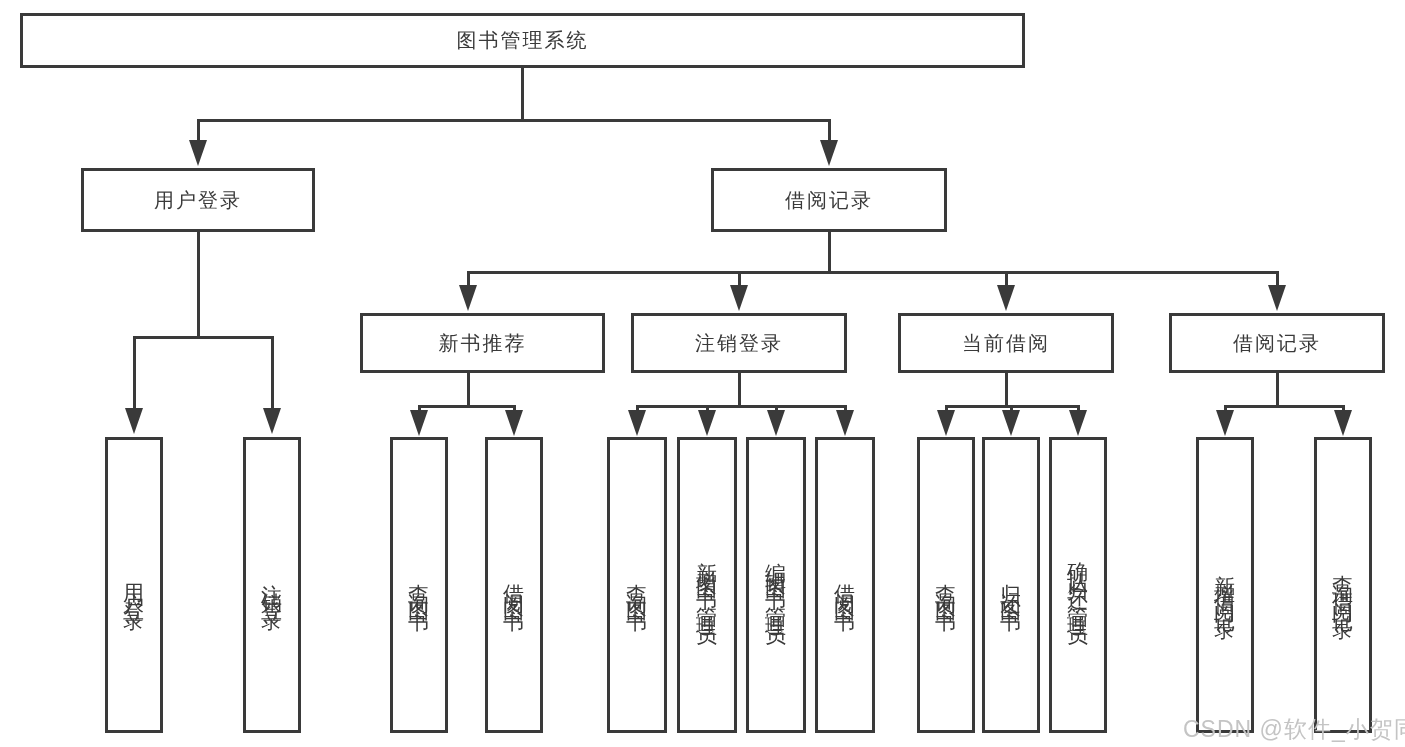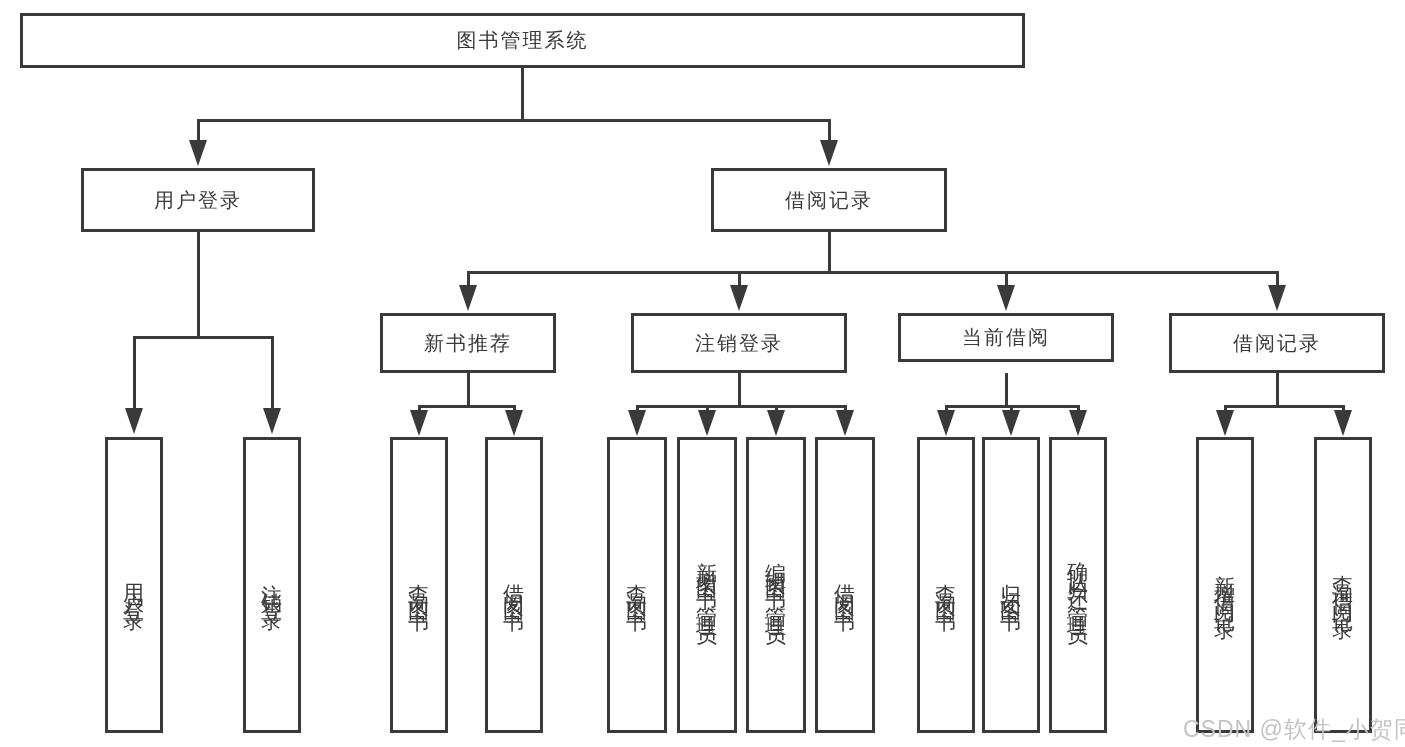--- a/index.html
+++ b/index.html
@@ -37,23 +37,23 @@
 </head>
 <body>
 
 <div id="canvas">
 
   <div class="box h" style="left:20px;top:13px;width:1005px;height:55px">图书管理系统</div>
 
   <div class="box h" style="left:81px;top:168px;width:234px;height:64px">用户登录</div>
   <div class="box h" style="left:711px;top:168px;width:236px;height:64px">借阅记录</div>
 
-  <div class="box h" style="left:380px;top:313px;width:176px;height:60px">新书推荐</div>
+  <div class="box h" style="left:360px;top:313px;width:245px;height:60px">新书推荐</div>
   <div class="box h" style="left:631px;top:313px;width:216px;height:60px">注销登录</div>
-  <div class="box h" style="left:898px;top:313px;width:216px;height:49px">当前借阅</div>
+  <div class="box h" style="left:898px;top:313px;width:216px;height:60px">当前借阅</div>
   <div class="box h" style="left:1169px;top:313px;width:216px;height:60px">借阅记录</div>
 
   <div class="box v" style="left:105px;top:437px;width:58px;height:296px">用户登录</div>
   <div class="box v" style="left:243px;top:437px;width:58px;height:296px">注销登录</div>
 
   <div class="box v" style="left:390px;top:437px;width:58px;height:296px">查询图书</div>
   <div class="box v" style="left:485px;top:437px;width:58px;height:296px">借阅图书</div>
 
   <div class="box v" style="left:607px;top:437px;width:60px;height:296px">查询图书</div>
   <div class="box v" style="left:677px;top:437px;width:60px;height:296px">新增图书（管理员）</div>

